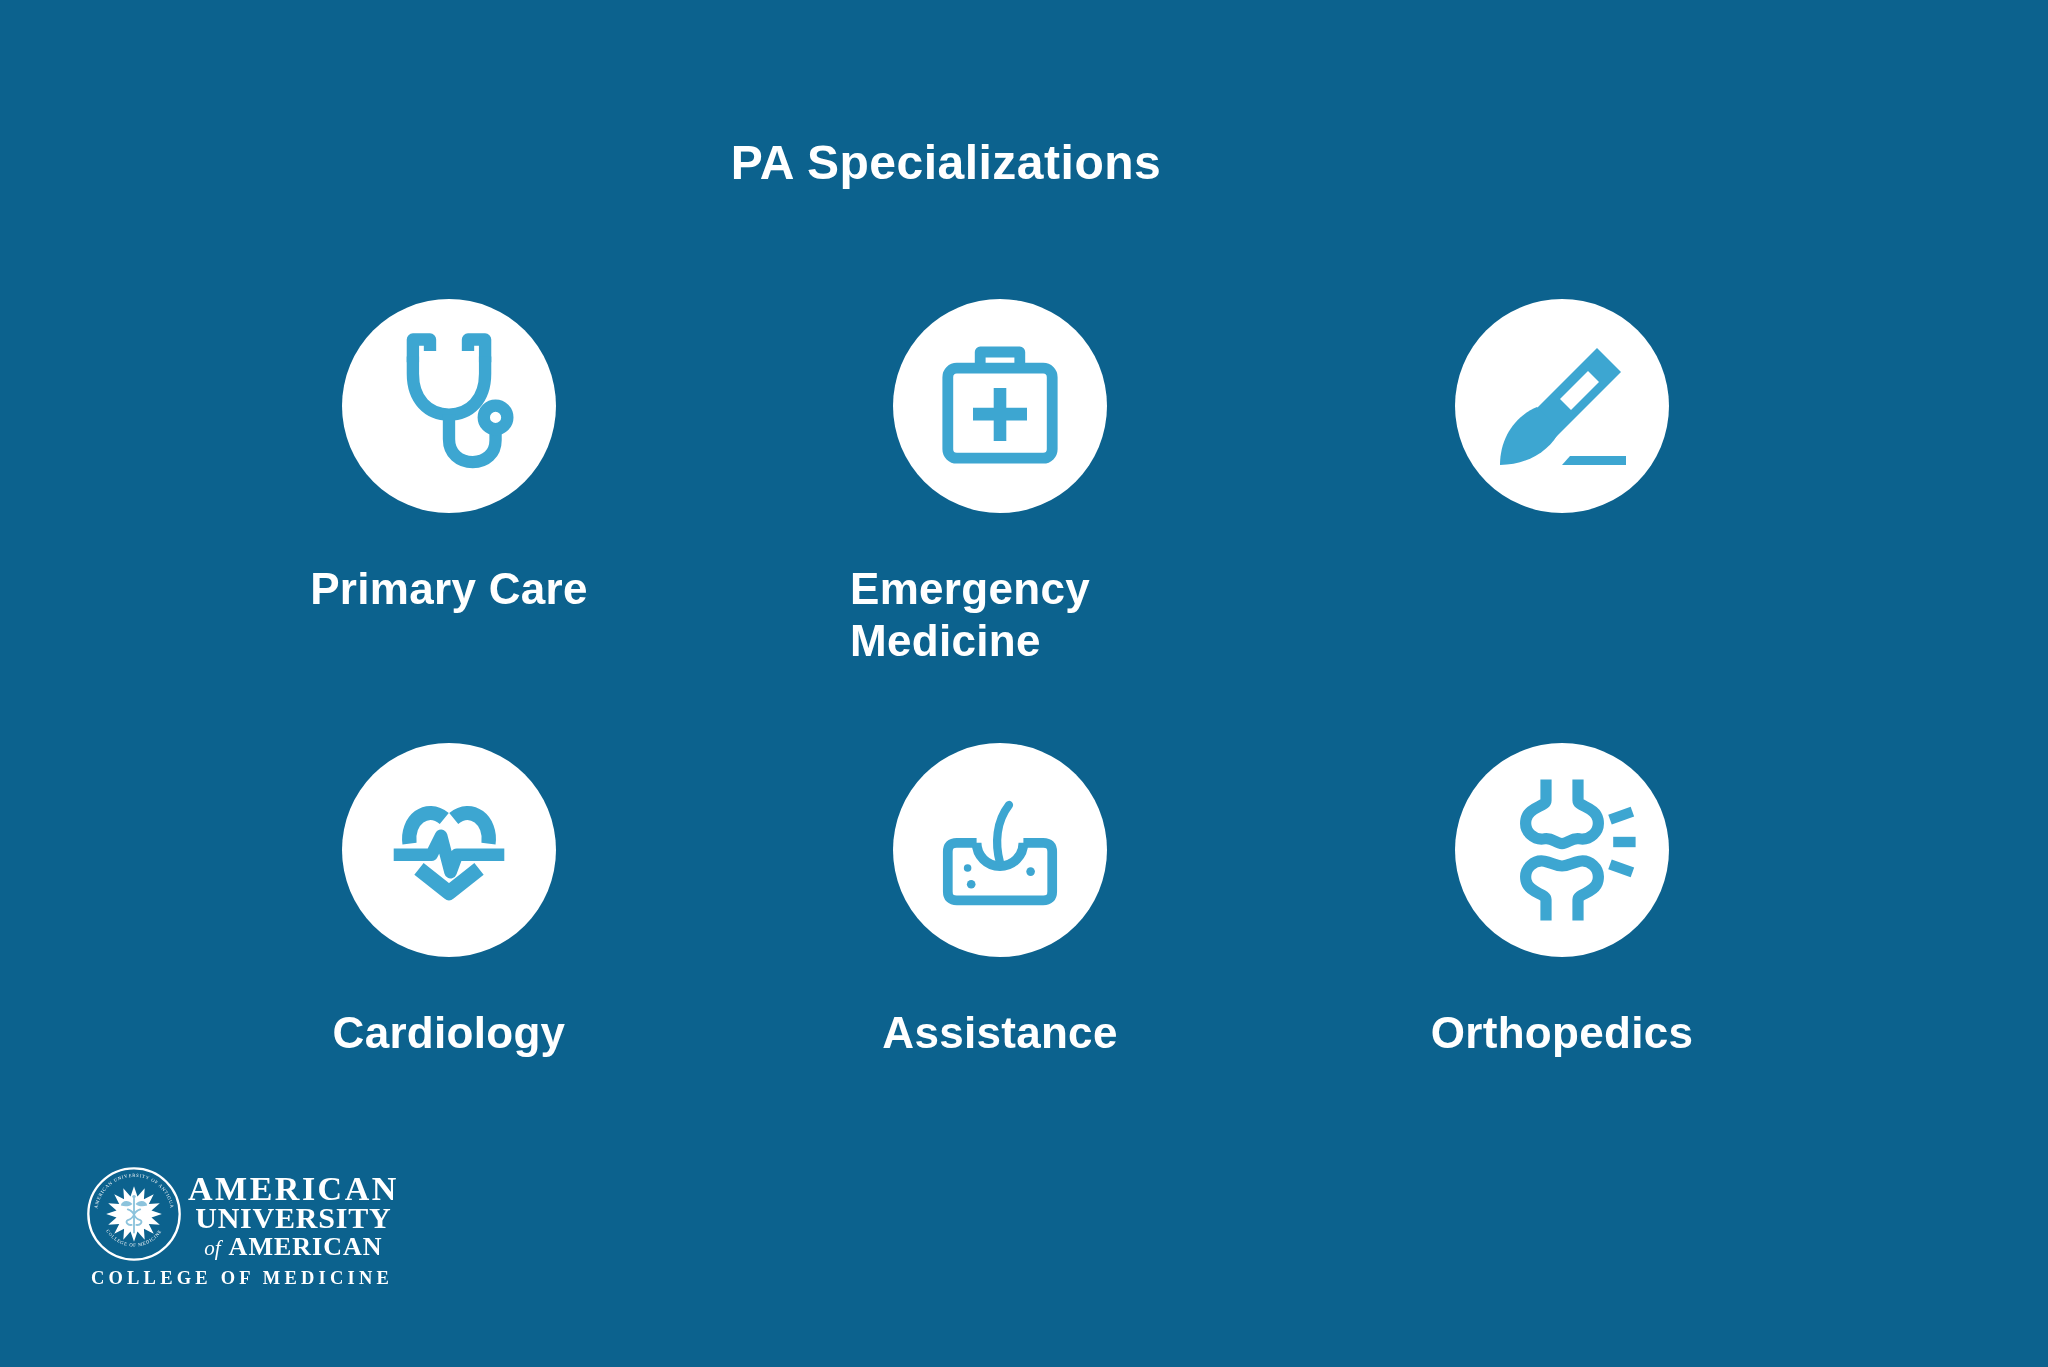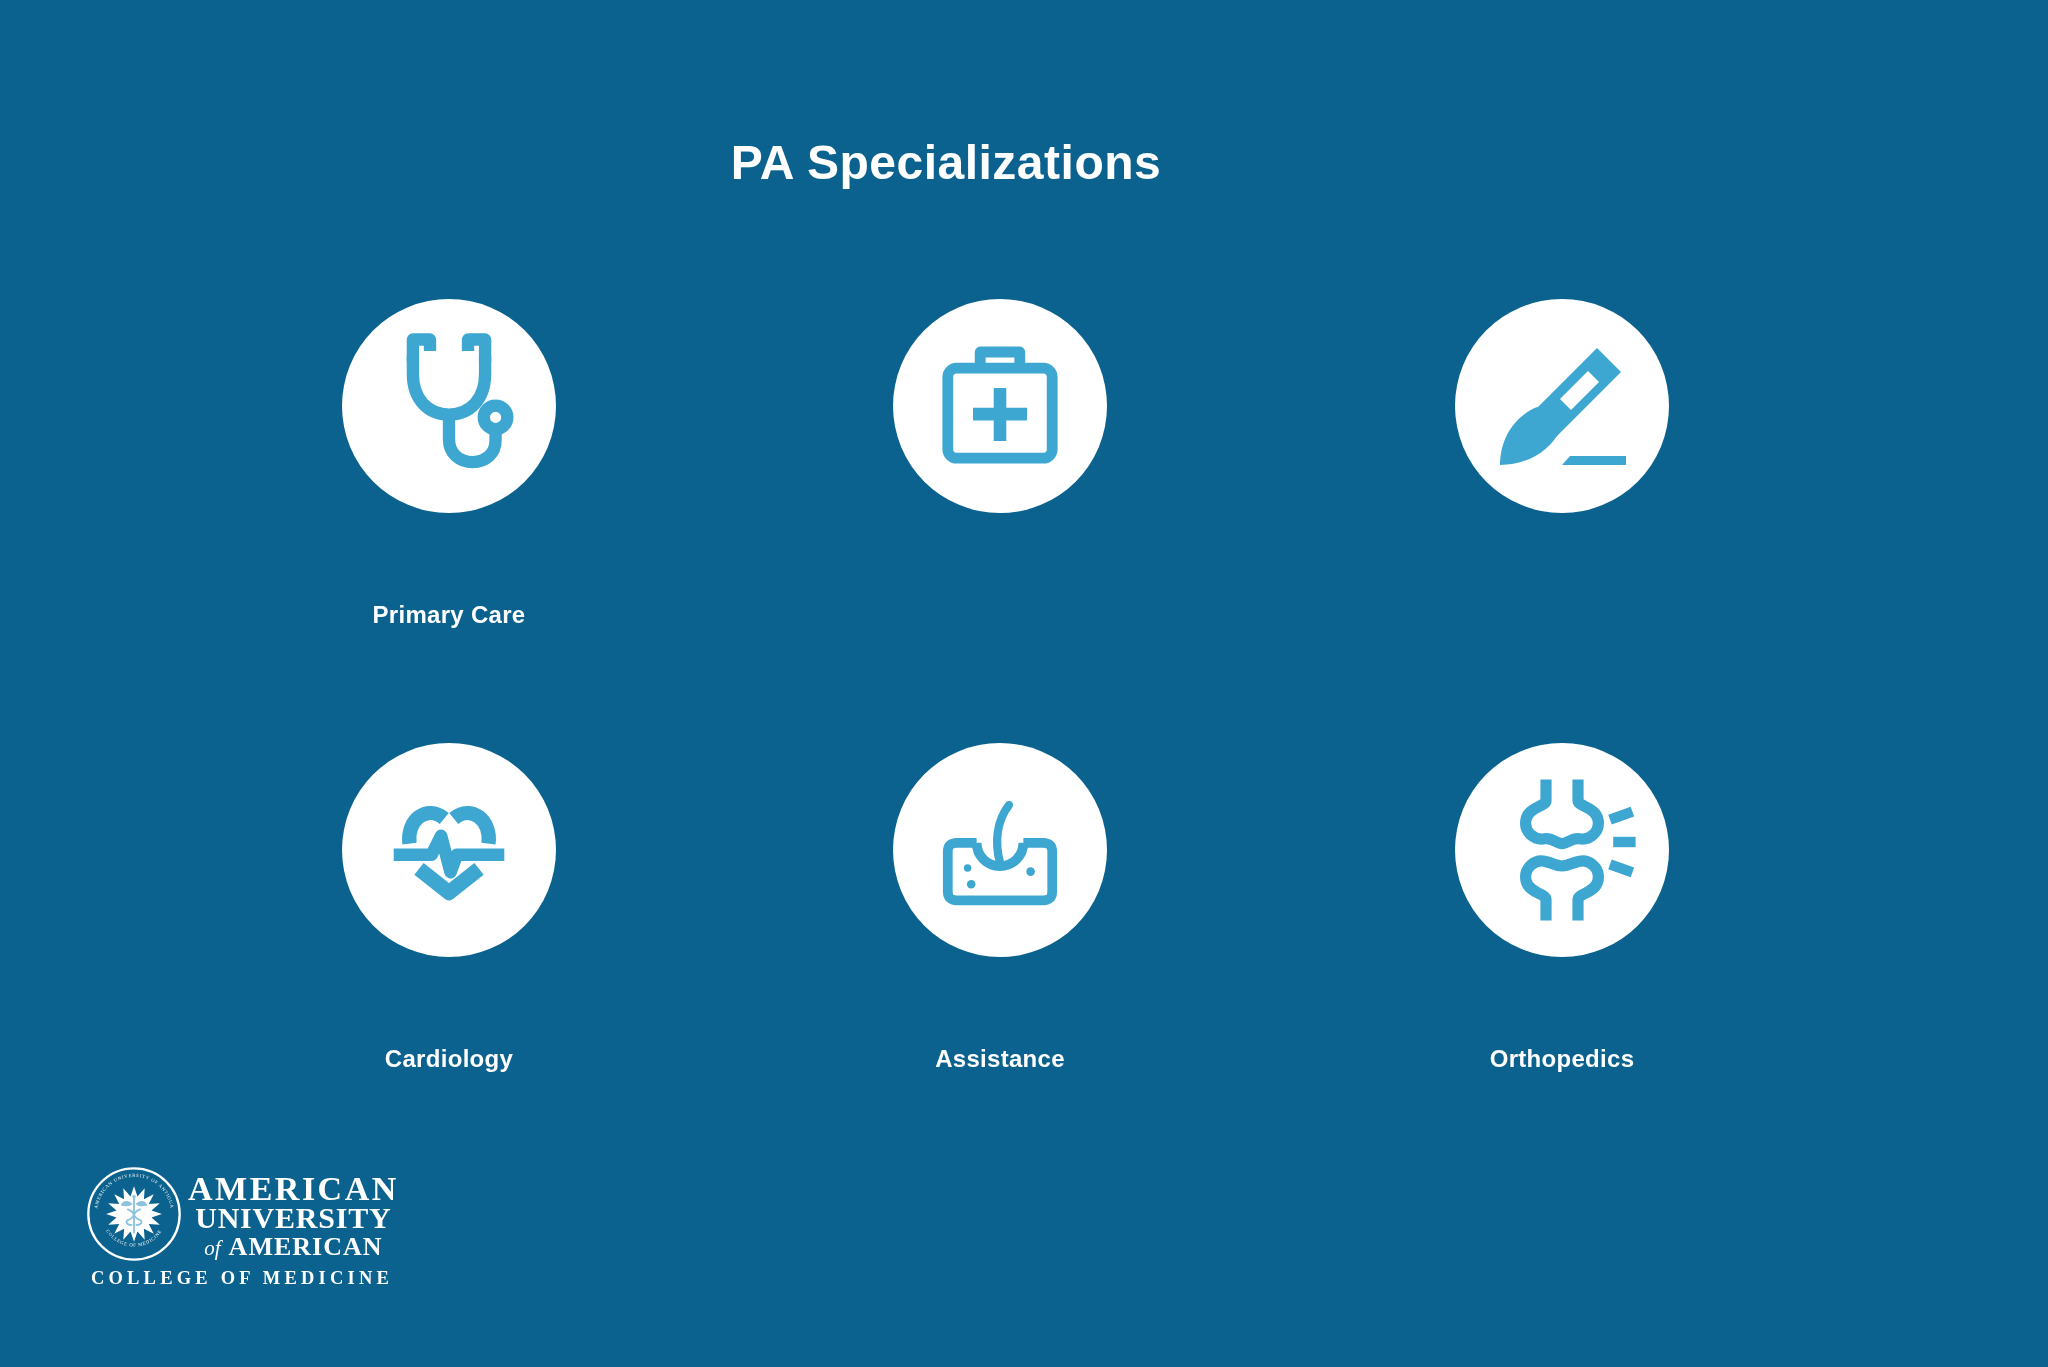--- a/index.html
+++ b/index.html
@@ -19,22 +19,22 @@
     display:flex;flex-direction:column;align-items:center;
   }
   .c1{left:169px;} .c2{left:720px;} .c3{left:1282px;}
   .r1{top:299px;} .r2{top:743px;}
   .circle{
     width:214px;height:214px;border-radius:50%;
     background:#ffffff;
     display:flex;align-items:center;justify-content:center;
   }
   .label{
-    margin-top:76px;color:#ffffff;text-align:left;
-    font-size:24px;font-weight:700;line-height:52px;
+    margin-top:50px;color:#ffffff;text-align:left;
+    font-size:44px;font-weight:700;line-height:52px;
     max-width:300px;letter-spacing:0.3px;
   }
   .ic{stroke:#3DA6D1;fill:none;stroke-linejoin:round;}
   .icf{fill:#3DA6D1;stroke:none;}
   
   .logo{position:absolute;left:86px;top:1166px;width:312px;color:#ffffff;}
   .logo-top{display:flex;align-items:flex-start;}
   .seal{width:96px;height:96px;flex:0 0 auto;}
   .logo-lines{
     display:flex;flex-direction:column;align-items:center;
@@ -71,20 +71,21 @@
 </div>
 
 <div class="cell c2 r1">
   <div class="circle">
     <svg width="180" height="180" viewBox="0 0 100 100">
       <path class="ic" stroke-width="6" d="M39,29 v-9 h22 v9"></path>
       <rect class="ic" stroke-width="6" x="21" y="29" width="58" height="50" rx="5"></rect>
       <path class="icf" d="M46.5,40 h7 v11 H65 v7 H53.5 V69.5 h-7 V58 H35 v-7 h11.5 Z"></path>
     </svg>
   </div>
+  <div class="label">Emergency Medicine</div>
 </div>
 
 <div class="cell c3 r1">
   <div class="circle">
     <svg width="200" height="200" viewBox="0 0 100 100">
       <path class="icf" d="M33.5,55 L67.5,21 L79.5,33 L45.5,67 Z"></path>
       <path d="M49,46.5 L63,32.5 L68.5,38 L54.5,52 Z" fill="#ffffff"></path>
       <path class="icf" d="M19,79.5 C19,66 26.5,55 37.5,50.5 L49,62 C44.5,72 33,79.5 19,79.5 Z"></path>
       <path class="icf" d="M54,75 H82 V79.5 H50 Z"></path>
     </svg>

